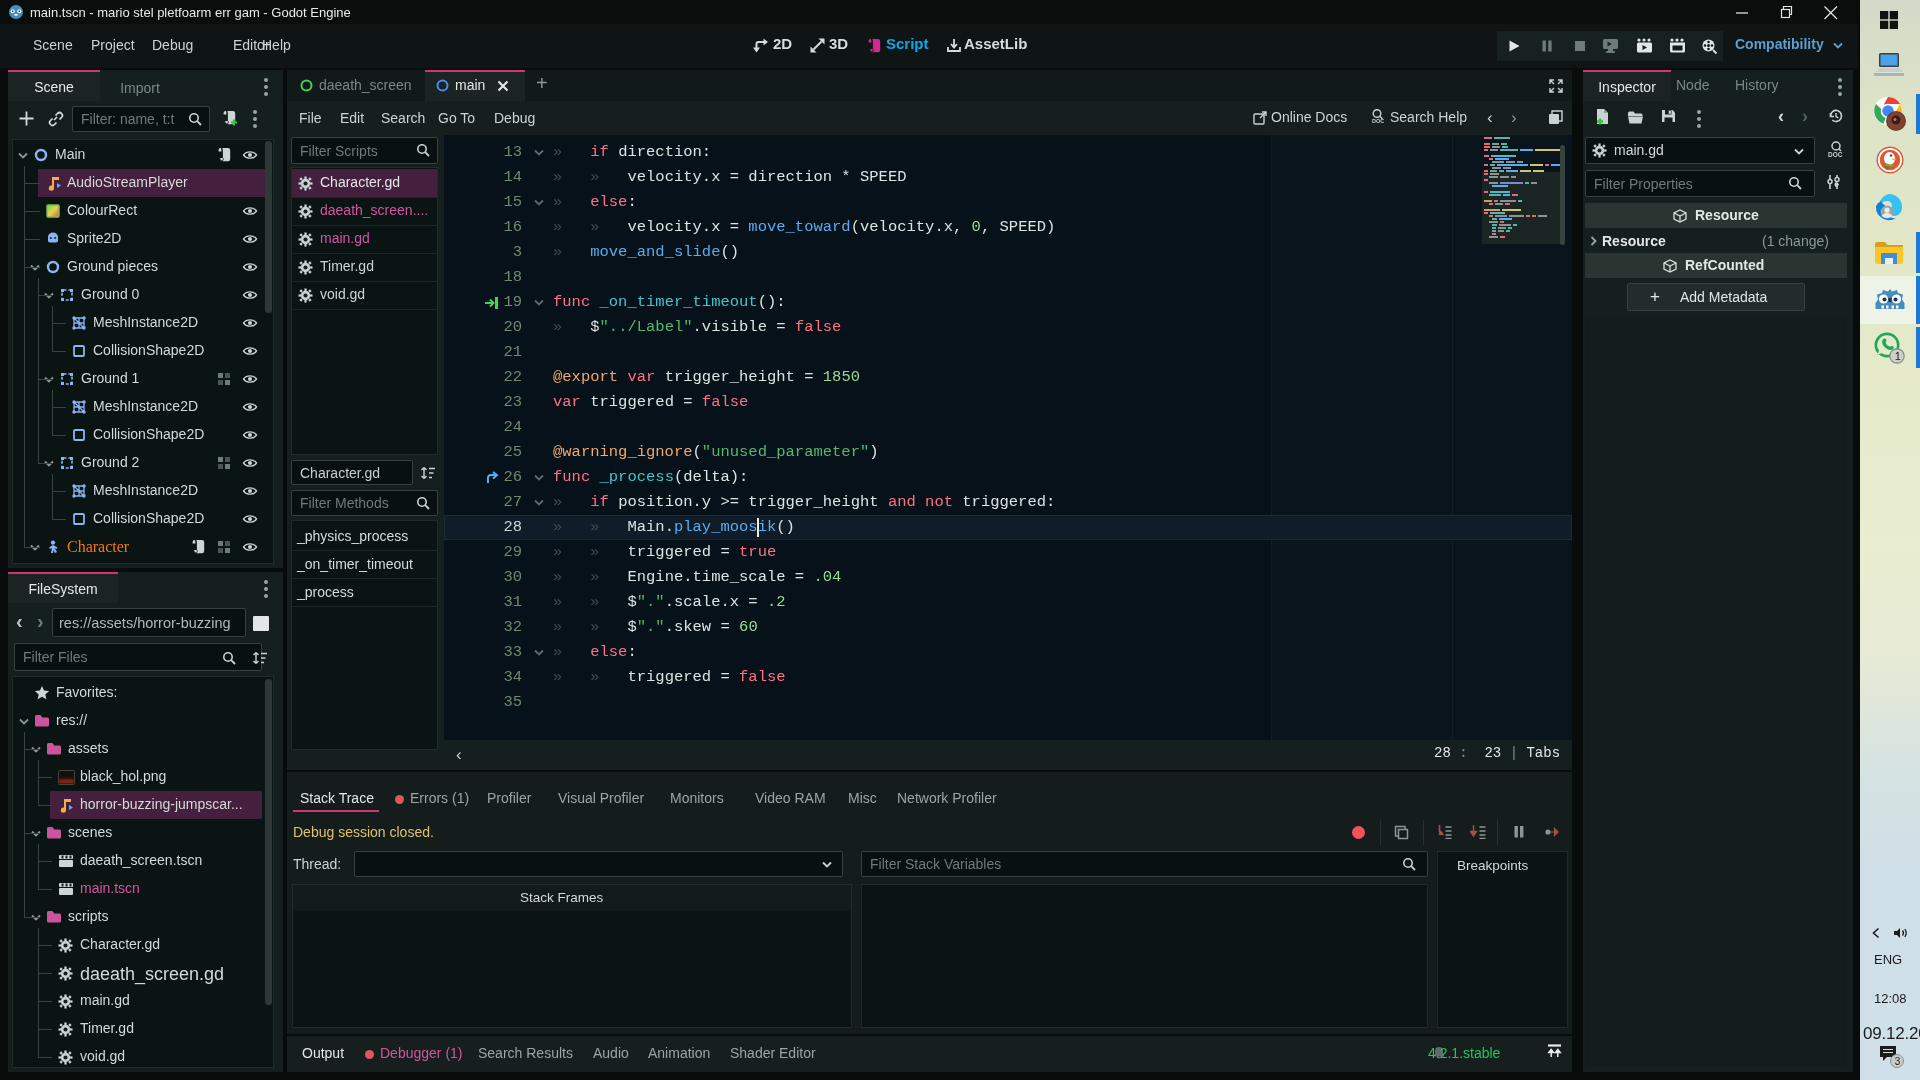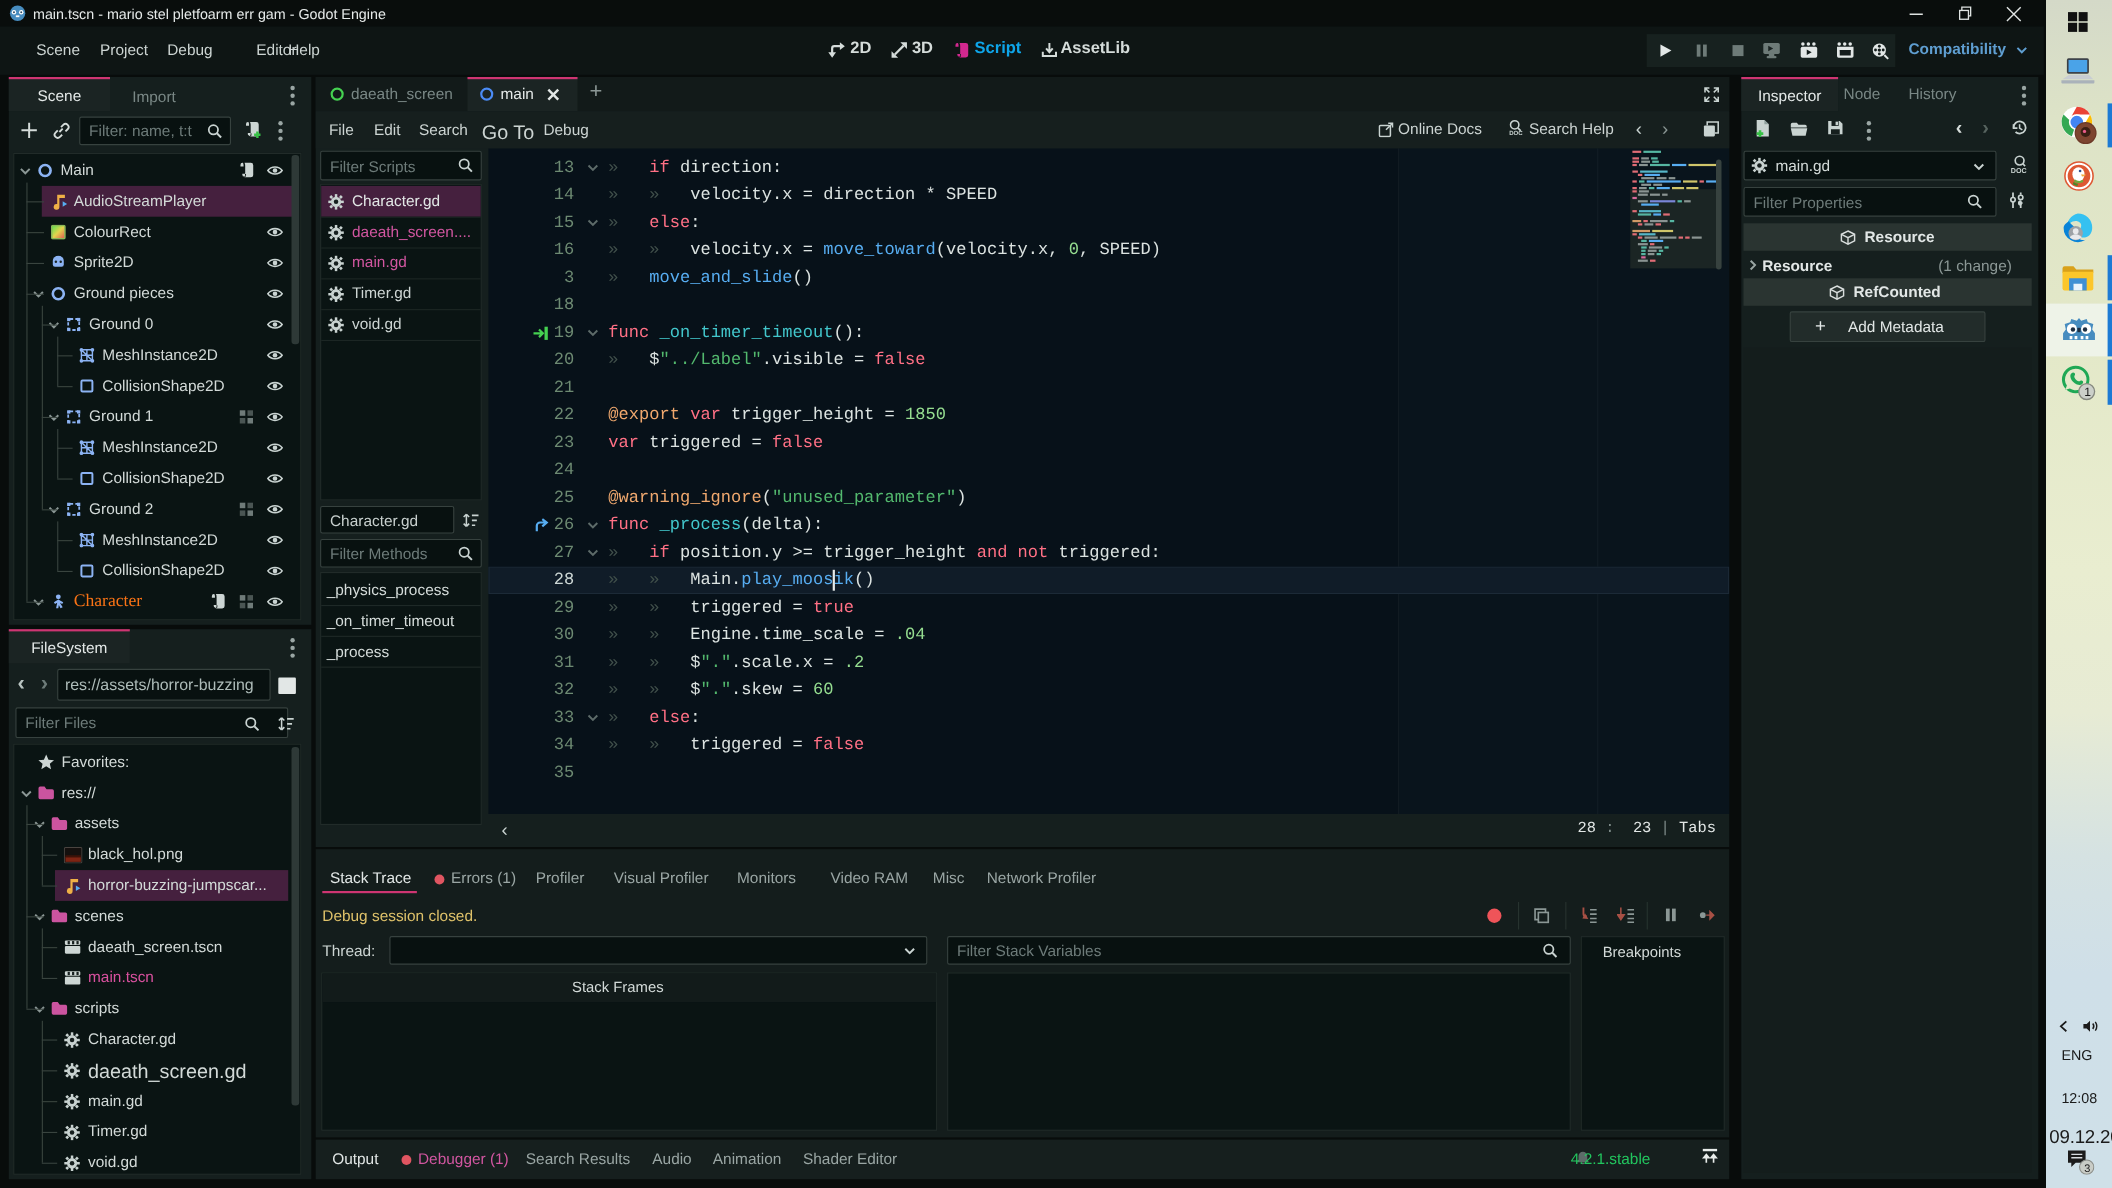--- a/index.html
+++ b/index.html
@@ -539,21 +539,21 @@
     <path d="M1.5 1.5 L10.5 10.5 M10.5 1.5 L1.5 10.5" stroke="#e2e7e6" stroke-width="2.2"></path>
   </svg>
 <div class="abs" style="left:536px;top:72px;font-size:20px;color:#8b9795;">+</div>
 <svg class="abs" style="left:1548px;top:78px;" width="16" height="16" viewBox="0 0 16 16">
     <path d="M6 2 H2 v4 M10 2 h4 v4 M2 10 v4 h4 M14 10 v4 h-4 M2 2 l4 4 M14 2 l-4 4 M2 14 l4-4 M14 14 l-4-4" stroke="#c9d3d1" stroke-width="1.4" fill="none"></path>
   </svg>
 <div class="abs" style="left:287px;top:101px;width:1285px;height:34px;background:#161f1e;"></div>
 <div class="abs" style="left:299px;top:110px;font-size:14px;color:#ccd4d2;">File</div>
 <div class="abs" style="left:340px;top:110px;font-size:14px;color:#ccd4d2;">Edit</div>
 <div class="abs" style="left:381px;top:110px;font-size:14px;color:#ccd4d2;">Search</div>
-<div class="abs" style="left:438px;top:110px;font-size:18px;color:#ccd4d2;">Go To</div>
+<div class="abs" style="left:438px;top:110px;font-size:14px;color:#ccd4d2;">Go To</div>
 <div class="abs" style="left:494px;top:110px;font-size:14px;color:#ccd4d2;">Debug</div>
 <svg class="abs" style="left:1253px;top:111px;" width="14" height="14" viewBox="0 0 14 14">
     <rect x="1" y="3" width="10" height="10" rx="1" fill="none" stroke="#c9d3d1" stroke-width="1.4"></rect>
     <path d="M7 7 L13 1 M9 1 h4 v4" fill="none" stroke="#c9d3d1" stroke-width="1.4"></path>
   </svg>
 <div class="abs" style="left:1271px;top:109px;font-size:14px;color:#ccd4d2;">Online Docs</div>
 <svg class="abs" style="left:1370px;top:108px;" width="16" height="16" viewBox="0 0 16 16">
     <circle cx="7" cy="5.5" r="3.8" fill="none" stroke="#c9d3d1" stroke-width="1.4"></circle>
     <line x1="9.8" y1="8.3" x2="12.5" y2="11" stroke="#c9d3d1" stroke-width="1.5"></line>
     <text x="2" y="15" font-size="5.5" font-weight="bold" fill="#c9d3d1" font-family="Liberation Sans">DOC</text>

